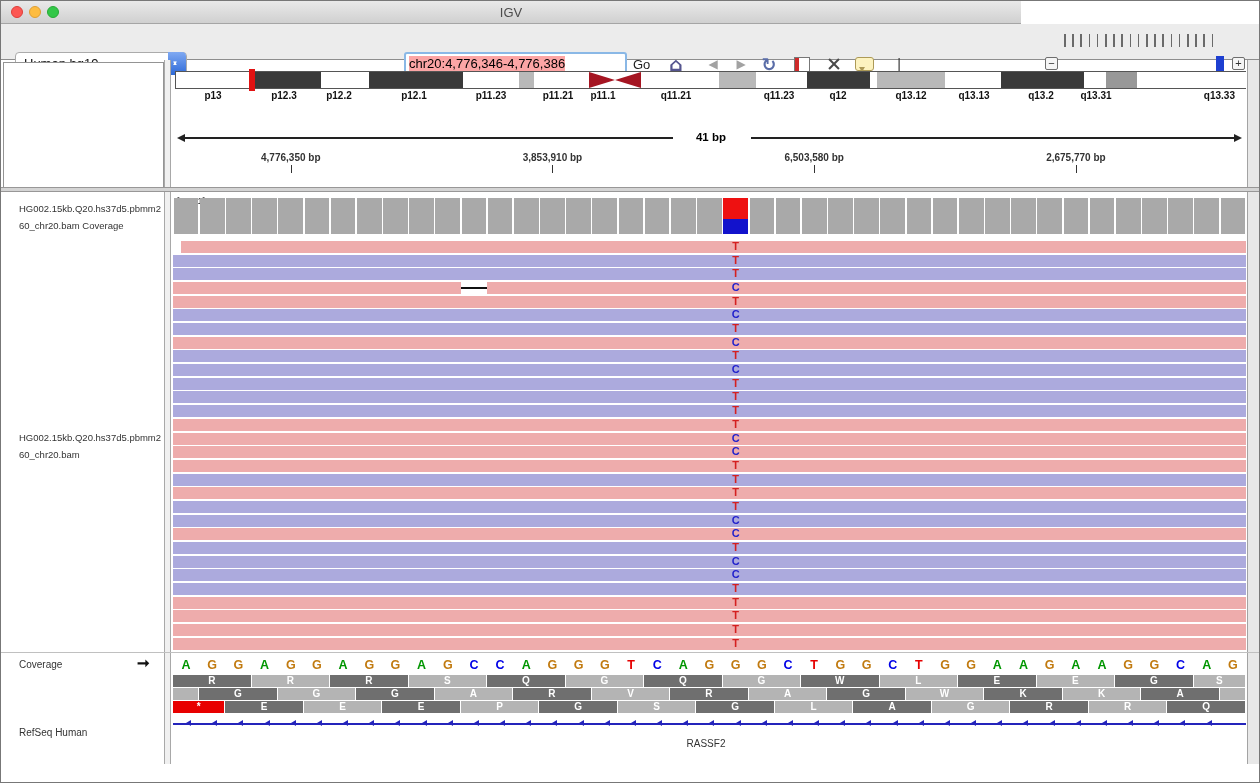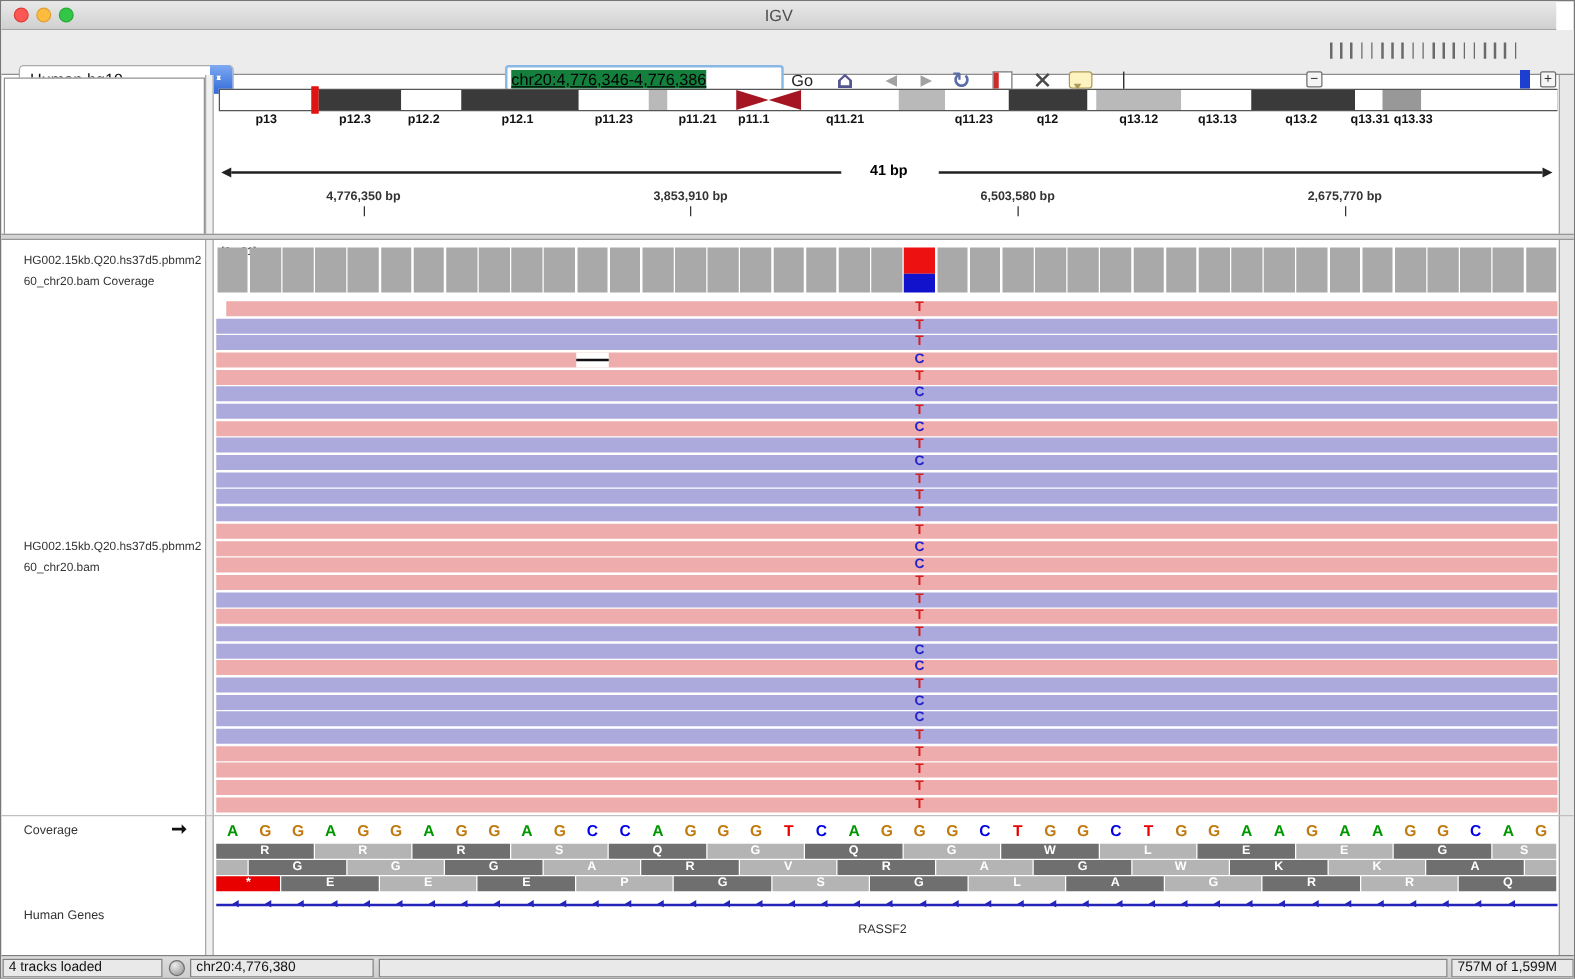--- a/index.html
+++ b/index.html
@@ -1,37 +1,37 @@
 <!DOCTYPE html>
 <html><head>
 <meta charset="utf-8">
 <style>
   html,body{margin:0;padding:0;background:#9e9e9e;}
   #app{position:relative;width:1260px;height:783px;background:#fff;overflow:hidden;
        font-family:"Liberation Sans",sans-serif;border:1px solid #777;box-sizing:border-box;}
   .g{position:absolute;}
   
-  .titlebar{position:absolute;left:0;top:0;width:1244px;height:22px;
+  .titlebar{position:absolute;left:0;top:0;width:1020px;height:22px;
     background:linear-gradient(#e9e9e9,#d0d0d0);border-bottom:1px solid #a5a5a5;}
   .tl{position:absolute;top:5px;width:12px;height:12px;border-radius:50%;}
   .tl-close{left:10px;background:#fc5753;border:1px solid #df3e38;box-sizing:border-box;}
   .tl-min{left:28px;background:#fdbc40;border:1px solid #de9f34;box-sizing:border-box;}
   .tl-zoom{left:46px;background:#33c748;border:1px solid #27aa35;box-sizing:border-box;}
   .wtitle{position:absolute;left:0;top:4px;width:100%;text-align:center;font-size:13px;color:#4c4c4c;}
   
   .toolbar{position:absolute;left:0;top:23px;width:1260px;height:35px;background:#ececec;border-bottom:1px solid #8d8d8d;}
   .select{position:absolute;top:28px;height:23px;background:#fff;border:1px solid #ababab;border-radius:4px;
     box-sizing:border-box;font-size:13px;line-height:21px;padding-left:8px;color:#111;}
   .spin{position:absolute;right:0;top:-1px;width:18px;height:23px;border-radius:0 4px 4px 0;
     background:linear-gradient(#7fa9f2,#2f6ad8);}
   .spin::before{content:"▲";position:absolute;left:4px;top:1px;font-size:6px;color:#fff;}
   .spin::after{content:"▼";position:absolute;left:4px;bottom:1px;font-size:6px;color:#fff;}
   .locus{position:absolute;left:403px;top:28px;width:223px;height:24px;background:#fff;
     border:2px solid #8ab8e6;border-radius:3px;box-sizing:border-box;font-size:13px;line-height:20px;padding-left:3px;}
-  .locus span{background:#15803d;text-decoration:underline;}
+  .locus span{background:#fca5a5;}
   .golabel{position:absolute;left:632px;top:33px;font-size:13px;color:#222;}
   .tbicon{position:absolute;top:29px;width:24px;height:22px;display:flex;align-items:center;justify-content:center;
     font-family:"DejaVu Sans",sans-serif;}
   .icon-snap{width:14px;height:13px;border:1px solid #777;background:#fff;position:relative;}
   .icon-snap::before{content:"";position:absolute;left:0;top:0;width:4px;height:100%;background:#cf2a2a;}
   .icon-x{position:relative;width:14px;height:14px;}
   .icon-x i{position:absolute;left:0;top:6px;width:14px;height:2px;background:#4a4a4a;}
   .icon-x i:first-child{transform:rotate(45deg);}
   .icon-x i:last-child{transform:rotate(-45deg);}
   .icon-bubble{position:relative;width:17px;height:12px;background:#fdf3c0;border:1px solid #ad9a57;border-radius:3px;}
@@ -102,35 +102,28 @@
   <div class="overview-box"></div>
   <div class="vdiv"></div>
   <div class="rgutter"></div>
 
   <div class="tracklabel" style="top:202px;">HG002.15kb.Q20.hs37d5.pbmm2</div>
   <div class="tracklabel" style="top:219px;">60_chr20.bam Coverage</div>
   <div class="tracklabel" style="top:431px;">HG002.15kb.Q20.hs37d5.pbmm2</div>
   <div class="tracklabel" style="top:448px;">60_chr20.bam</div>
   <div class="tracklabel2" style="top:658px;">Coverage</div>
   <div class="g" style="left:136px;top:653px;font-size:15px;font-weight:bold;color:#111;">➞</div>
-  <div class="tracklabel2" style="top:726px;">Human Genes</div>
+  <div class="tracklabel2" style="top:726px;">RefSeq Human</div>
 
   <div class="g" style="left:176px;top:195px;font-size:9px;color:#222;">[0 - 31]</div>
 
   <div class="g" style="left:675px;top:130px;width:70px;text-align:center;font-size:11.5px;font-weight:bold;color:#000;">41 bp</div>
 
   <div class="g" style="left:665px;top:737px;width:80px;text-align:center;font-size:10px;color:#333;">RASSF2</div>
 
-  <div class="statusbar">
-    <div class="sbox" style="left:1px;width:128px;">4 tracks loaded</div>
-    <div class="sphere"></div>
-    <div class="sbox" style="left:151px;width:147px;">chr20:4,776,380</div>
-    <div class="sbox" style="left:302px;width:855px;"></div>
-    <div class="sbox" style="left:1160px;width:98px;">757M of 1,599M</div>
-  </div>
 
 <div class="g" style="left: 1063px; top: 33px; width: 1.5px; height: 13px; background: rgb(106, 106, 106);"></div>
     <div class="g" style="left: 1071.2px; top: 33px; width: 1.5px; height: 13px; background: rgb(106, 106, 106);"></div>
     <div class="g" style="left: 1079.4px; top: 33px; width: 1.5px; height: 13px; background: rgb(106, 106, 106);"></div>
     <div class="g" style="left: 1087.6px; top: 33px; width: 1.5px; height: 13px; background: rgb(106, 106, 106);"></div>
     <div class="g" style="left: 1095.8px; top: 33px; width: 1.5px; height: 13px; background: rgb(106, 106, 106);"></div>
     <div class="g" style="left: 1104px; top: 33px; width: 1.5px; height: 13px; background: rgb(106, 106, 106);"></div>
     <div class="g" style="left: 1112.2px; top: 33px; width: 1.5px; height: 13px; background: rgb(106, 106, 106);"></div>
     <div class="g" style="left: 1120.4px; top: 33px; width: 1.5px; height: 13px; background: rgb(106, 106, 106);"></div>
     <div class="g" style="left: 1128.6px; top: 33px; width: 1.5px; height: 13px; background: rgb(106, 106, 106);"></div>
@@ -173,21 +166,21 @@
     <div class="g" style="left: 458px; top: 89px; width: 64px; text-align: center; font-size: 10px; font-weight: bold; color: rgb(17, 17, 17);">p11.23</div>
     <div class="g" style="left: 525px; top: 89px; width: 64px; text-align: center; font-size: 10px; font-weight: bold; color: rgb(17, 17, 17);">p11.21</div>
     <div class="g" style="left: 570px; top: 89px; width: 64px; text-align: center; font-size: 10px; font-weight: bold; color: rgb(17, 17, 17);">p11.1</div>
     <div class="g" style="left: 643px; top: 89px; width: 64px; text-align: center; font-size: 10px; font-weight: bold; color: rgb(17, 17, 17);">q11.21</div>
     <div class="g" style="left: 746px; top: 89px; width: 64px; text-align: center; font-size: 10px; font-weight: bold; color: rgb(17, 17, 17);">q11.23</div>
     <div class="g" style="left: 805px; top: 89px; width: 64px; text-align: center; font-size: 10px; font-weight: bold; color: rgb(17, 17, 17);">q12</div>
     <div class="g" style="left: 878px; top: 89px; width: 64px; text-align: center; font-size: 10px; font-weight: bold; color: rgb(17, 17, 17);">q13.12</div>
     <div class="g" style="left: 941px; top: 89px; width: 64px; text-align: center; font-size: 10px; font-weight: bold; color: rgb(17, 17, 17);">q13.13</div>
     <div class="g" style="left: 1008px; top: 89px; width: 64px; text-align: center; font-size: 10px; font-weight: bold; color: rgb(17, 17, 17);">q13.2</div>
     <div class="g" style="left: 1063px; top: 89px; width: 64px; text-align: center; font-size: 10px; font-weight: bold; color: rgb(17, 17, 17);">q13.31</div>
-    <div class="g" style="left: 1114px; top: 89px; width: 64px; text-align: left; font-size: 10px; font-weight: bold; color: rgb(17, 17, 17);">q13.33</div>
+    <div class="g" style="left: 1170px; top: 89px; width: 64px; text-align: right; font-size: 10px; font-weight: bold; color: rgb(17, 17, 17);">q13.33</div>
     <div class="g" style="left: 176px; top: 133px; width: 0px; height: 0px; border-top: 4px solid transparent; border-bottom: 4px solid transparent; border-right: 8px solid rgb(34, 34, 34);"></div>
     <div class="g" style="left: 184px; top: 136px; width: 488px; height: 1.5px; background: rgb(34, 34, 34);"></div>
     <div class="g" style="left: 750px; top: 136px; width: 483px; height: 1.5px; background: rgb(34, 34, 34);"></div>
     <div class="g" style="left: 1233px; top: 133px; width: 0px; height: 0px; border-top: 4px solid transparent; border-bottom: 4px solid transparent; border-left: 8px solid rgb(34, 34, 34);"></div>
     <div class="g" style="left: 244.768px; top: 151px; width: 90px; text-align: center; font-size: 10px; font-weight: bold; color: rgb(51, 51, 51);">4,776,350 bp</div>
     <div class="g" style="left: 289.768px; top: 164px; width: 1px; height: 8px; background: rgb(51, 51, 51);"></div>
     <div class="g" style="left: 506.476px; top: 151px; width: 90px; text-align: center; font-size: 10px; font-weight: bold; color: rgb(51, 51, 51);">3,853,910 bp</div>
     <div class="g" style="left: 551.476px; top: 164px; width: 1px; height: 8px; background: rgb(51, 51, 51);"></div>
     <div class="g" style="left: 768.183px; top: 151px; width: 90px; text-align: center; font-size: 10px; font-weight: bold; color: rgb(51, 51, 51);">6,503,580 bp</div>
     <div class="g" style="left: 813.183px; top: 164px; width: 1px; height: 8px; background: rgb(51, 51, 51);"></div>

